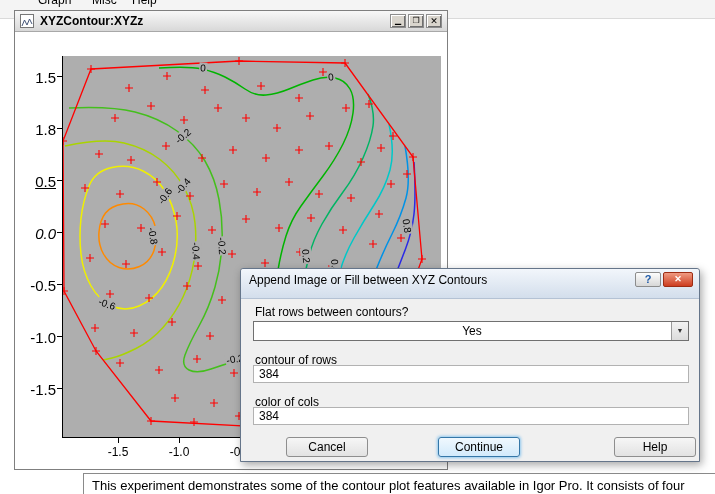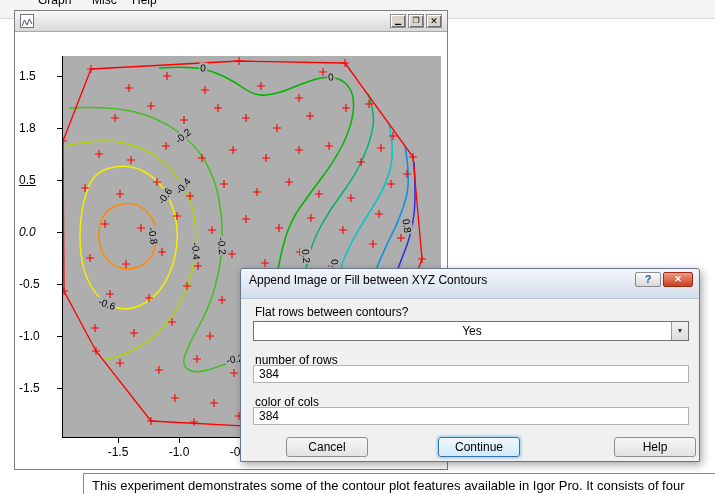--- a/index.html
+++ b/index.html
@@ -33,21 +33,21 @@
   .plot{position:absolute;left:48px;top:45px;width:378px;height:381px;background:#aeaeae;}
   #plot-svg{position:absolute;left:0;top:0;}
   #contour-labels{position:absolute;left:0;top:0;width:100%;height:100%;pointer-events:none;}
   .clabel{position:absolute;font-size:10px;line-height:11px;padding:0 1px;color:#000;white-space:nowrap;}
 
   .axis-x{position:absolute;left:47px;top:426px;width:379px;height:1px;background:#000;}
   .axis-y{position:absolute;left:47px;top:45px;width:1px;height:382px;background:#000;}
   .tick-x{position:absolute;width:1px;height:5px;background:#000;}
   .tick-y{position:absolute;width:5px;height:1px;background:#000;}
   .xlabel{position:absolute;width:34px;text-align:center;font-size:12px;}
-  .ylabel{position:absolute;width:37px;font-size:12px;}
+  .ylabel{position:absolute;width:37px;text-align:right;font-size:15px;}
 
   
   .dialog{position:absolute;left:240px;top:268px;width:460px;height:194px;background:#f0f0f0;
           border:1px solid #65758a;border-radius:3px 3px 0 0;box-shadow:2px 3px 8px rgba(0,0,0,.35);}
   .dlg-titlebar{position:absolute;left:0;top:0;right:0;height:30px;border-radius:3px 3px 0 0;
                 background:linear-gradient(#f2f6fb,#d3deec);border-bottom:1px solid #b4c2d4;}
   .dlg-title{position:absolute;left:8px;top:4px;font-size:12px;white-space:nowrap;}
   .dlg-btns{position:absolute;right:6px;top:3px;display:flex;gap:2px;}
   .dlg-help-btn{width:26px;height:15px;background:linear-gradient(#fdfdfd,#d7d7d7);
                 border:1px solid #8c8c8c;border-radius:2px;text-align:center;
@@ -84,20 +84,21 @@
   <div class="notebook-text">This experiment demonstrates some of the contour plot features available in Igor Pro.  It consists of four</div>
 </div>
 
 <div class="graph-window" id="graph-window">
   <div class="gw-titlebar">
     <span class="gw-icon">
       <svg width="12" height="12" viewBox="0 0 12 12">
           <polyline points="1,9 3.5,3 6,8 8.5,2 11,7" fill="none" stroke="#445577" stroke-width="1"></polyline>
         </svg>
     </span>
+    <span class="gw-title">XYZContour:XYZz</span>
     <span class="gw-btns">
       <span class="gw-btn">▁</span>
       <span class="gw-btn">❒</span>
       <span class="gw-btn close">✕</span>
     </span>
   </div>
 
   <div class="plot" id="plot-area" style="background: rgb(174, 174, 174);">
     <svg id="plot-svg" width="378" height="381" viewBox="0 0 378 381">
         <path d="M42.5,157 Q48,150 60,148 Q72,146 81,153 Q90,160 92.5,171.5 Q95,183 91,194.5 Q87,206 76.5,210.5 Q66,215 56,211.5 Q46,208 40.5,198 Q35,188 36,176 Q37,164 42.5,157 Z" fill="none" stroke="#ff8a00" stroke-width="1.5" stroke-linejoin="round"></path>
@@ -164,21 +165,21 @@
     </span>
   </div>
 
   <div class="dlg-label" style="top:36px">Flat rows between contours?</div>
 
   <div class="combo">
     <span class="combo-value">Yes</span>
     <span class="combo-arrow">▼</span>
   </div>
 
-  <div class="dlg-label" style="top:84px">number of rows</div>
+  <div class="dlg-label" style="top:84px">contour of rows</div>
   <input class="dlg-input" style="top: 96px;" value="384">
 
   <div class="dlg-label" style="top:126px">color of cols</div>
   <input class="dlg-input" style="top: 138px;" value="384">
 
   <button class="dlg-btn btn-continue">Continue</button>
   <button class="dlg-btn btn-cancel">Cancel</button>
   <button class="dlg-btn btn-help">Help</button>
 </div>
 

